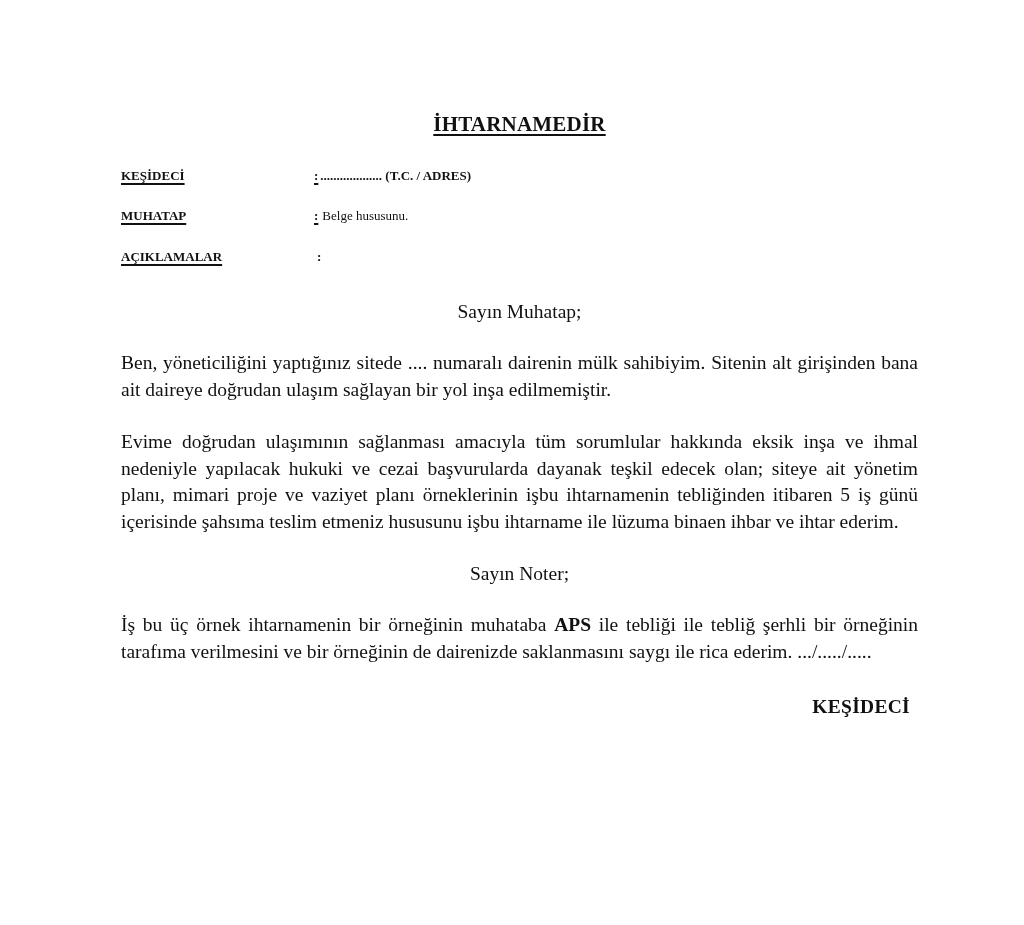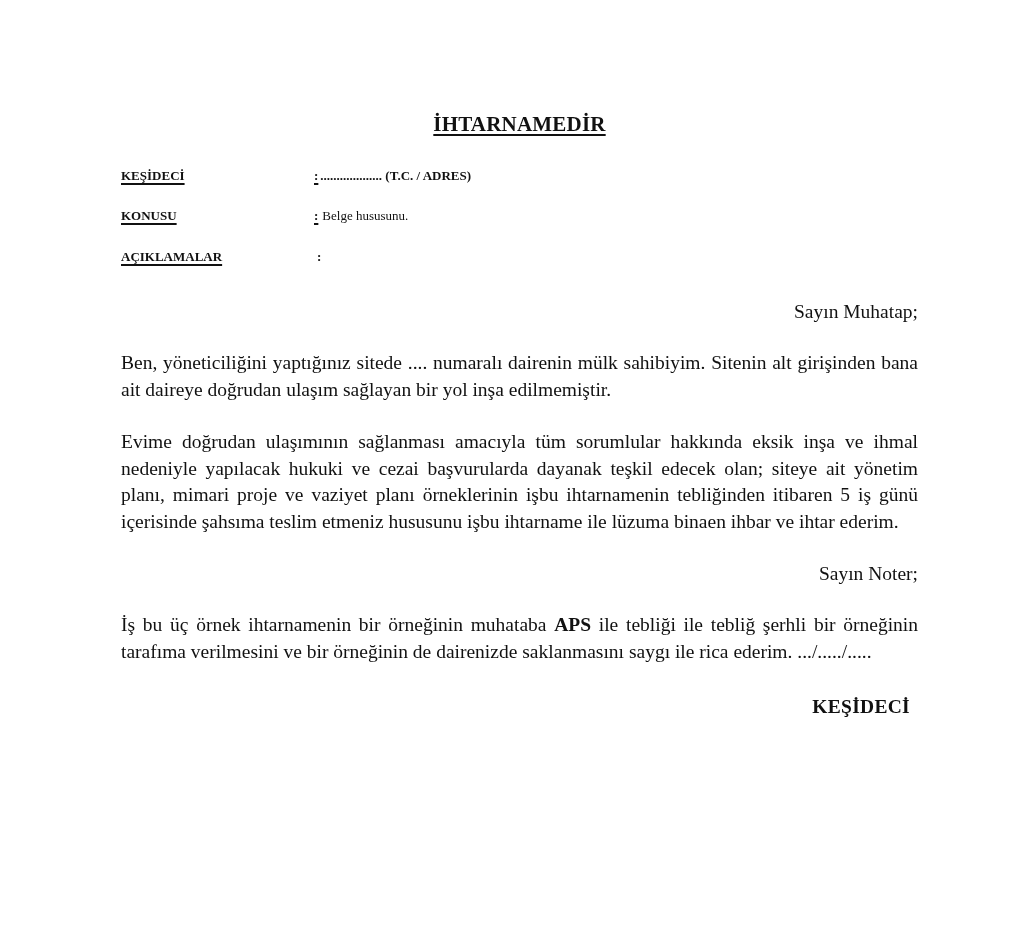--- a/index.html
+++ b/index.html
@@ -87,21 +87,21 @@
 
   
   .para {
     font-size: 19.5px;
     line-height: 1.38;
     text-align: justify;
     text-justify: inter-word;
     margin: 0 0 25px 0;
   }
   .para.greeting {
-    text-align: right;
+    text-align: center;
     margin-bottom: 24px;
   }
   .para.last-para {
     margin-bottom: 0;
   }
   .para b { font-weight: bold; }
 
   .spacer-sm { height: 10px; }
 
   .signature {
@@ -120,21 +120,21 @@
   <div class="doc-body">
 
     <h1 class="doc-title"><span class="ul">İHTARNAMEDİR</span></h1>
 
     <div class="field-row">
       <span class="field-label w-keside">KEŞİDECİ</span><span class="field-colon underlined">:</span><span class="field-value-bold">................... (T.C. / ADRES)</span>
     </div>
 
 
     <div class="field-row">
-      <span class="field-label w-konusu">KONUSU</span><span class="field-colon underlined">:</span><span class="field-value-plain">Belge hususunu.</span>
+      <span class="field-label w-konusu">MUHATAP</span><span class="field-colon underlined">:</span><span class="field-value-plain">Belge hususunu.</span>
     </div>
 
     <div class="field-row">
       <span class="field-label w-aciklama">AÇIKLAMALAR</span><span class="field-colon">:</span>
     </div>
 
     <div class="spacer-sm"></div>
 
     <p class="para greeting">Sayın Muhatap;</p>
 

